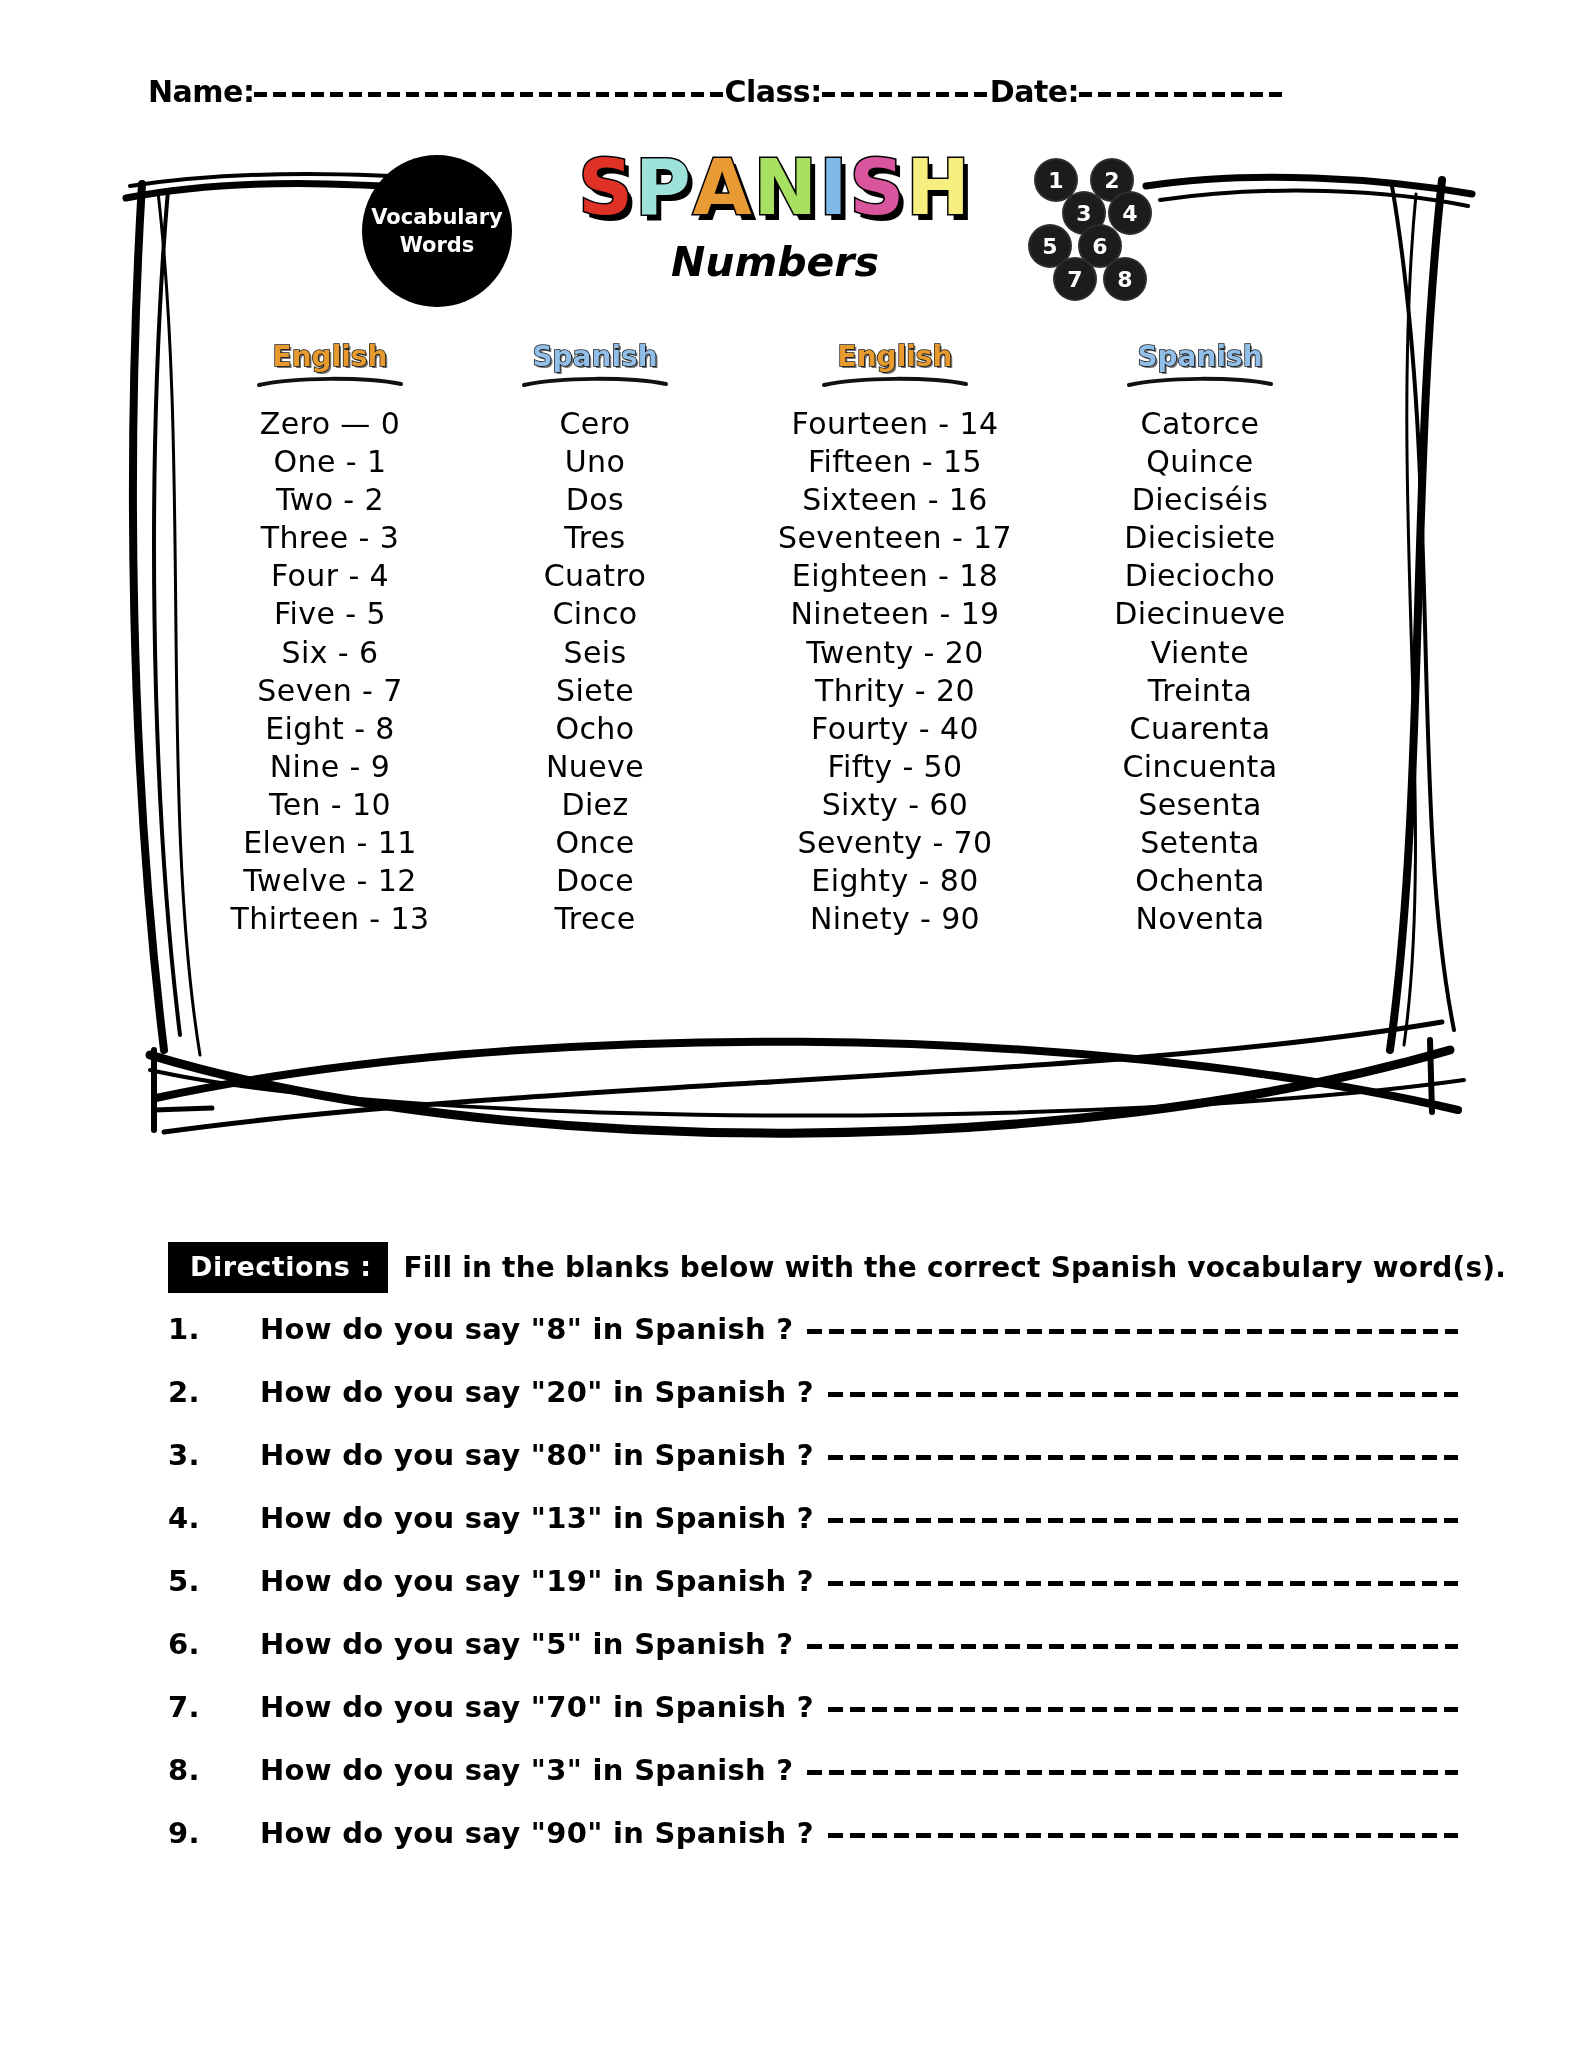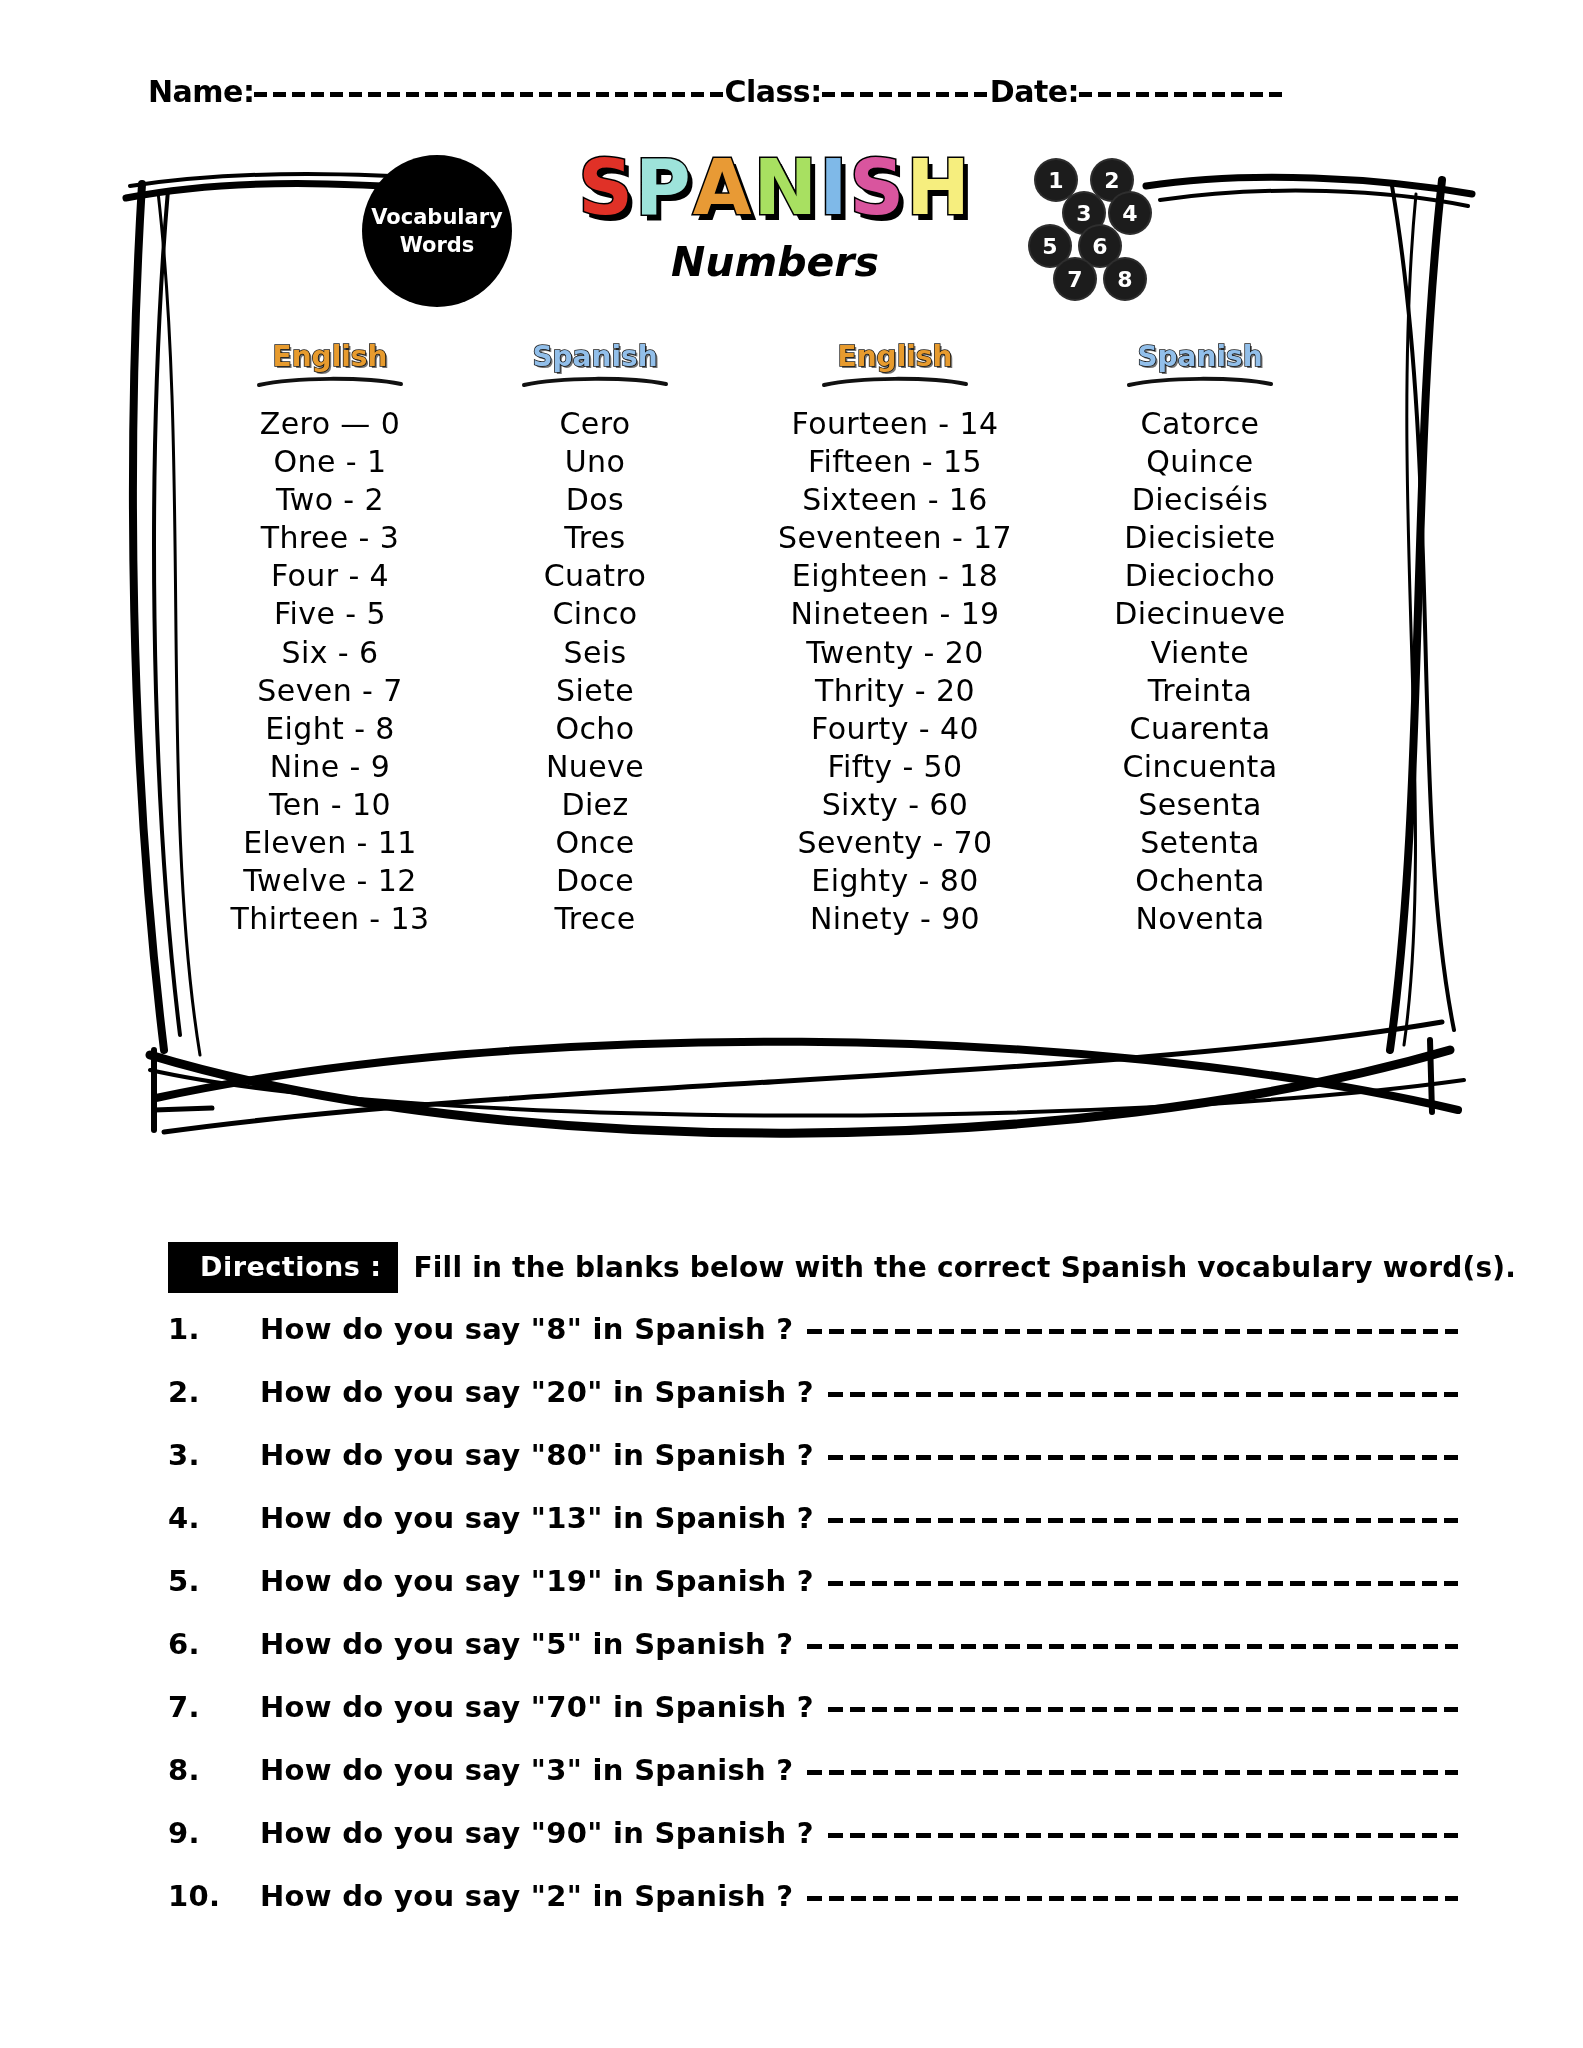--- a/index.html
+++ b/index.html
@@ -165,21 +165,21 @@
     position: absolute;
     left: 168px; top: 1242px;
     width: 1280px;
     display: flex; align-items: center;
     white-space: nowrap;
   }
   .dir-chip {
     background: #000; color: #fff;
     font-family: "DejaVu Sans", "Liberation Sans", sans-serif;
     font-size: 27px; font-weight: 700;
-    padding: 9px 16px 11px 32px;
+    padding: 9px 16px 11px 22px;
     letter-spacing: 0.5px;
   }
   .dir-text {
     margin-left: 16px;
     font-family: "DejaVu Sans", "Liberation Sans", sans-serif;
     font-size: 28px; font-weight: 700;
     letter-spacing: 0.2px;
   }
 
   
@@ -423,18 +423,13 @@
     <div class="qrow">
       <span class="qnum">8.</span>
       <span class="qtext">How do you say "3" in Spanish ?</span>
       <span class="qblank"></span>
     </div>
     <div class="qrow">
       <span class="qnum">9.</span>
       <span class="qtext">How do you say "90" in Spanish ?</span>
       <span class="qblank"></span>
     </div>
-    <div class="qrow">
-      <span class="qnum">10.</span>
-      <span class="qtext">How do you say "2" in Spanish ?</span>
-      <span class="qblank"></span>
-    </div>
   </div>
 
 </body></html>

